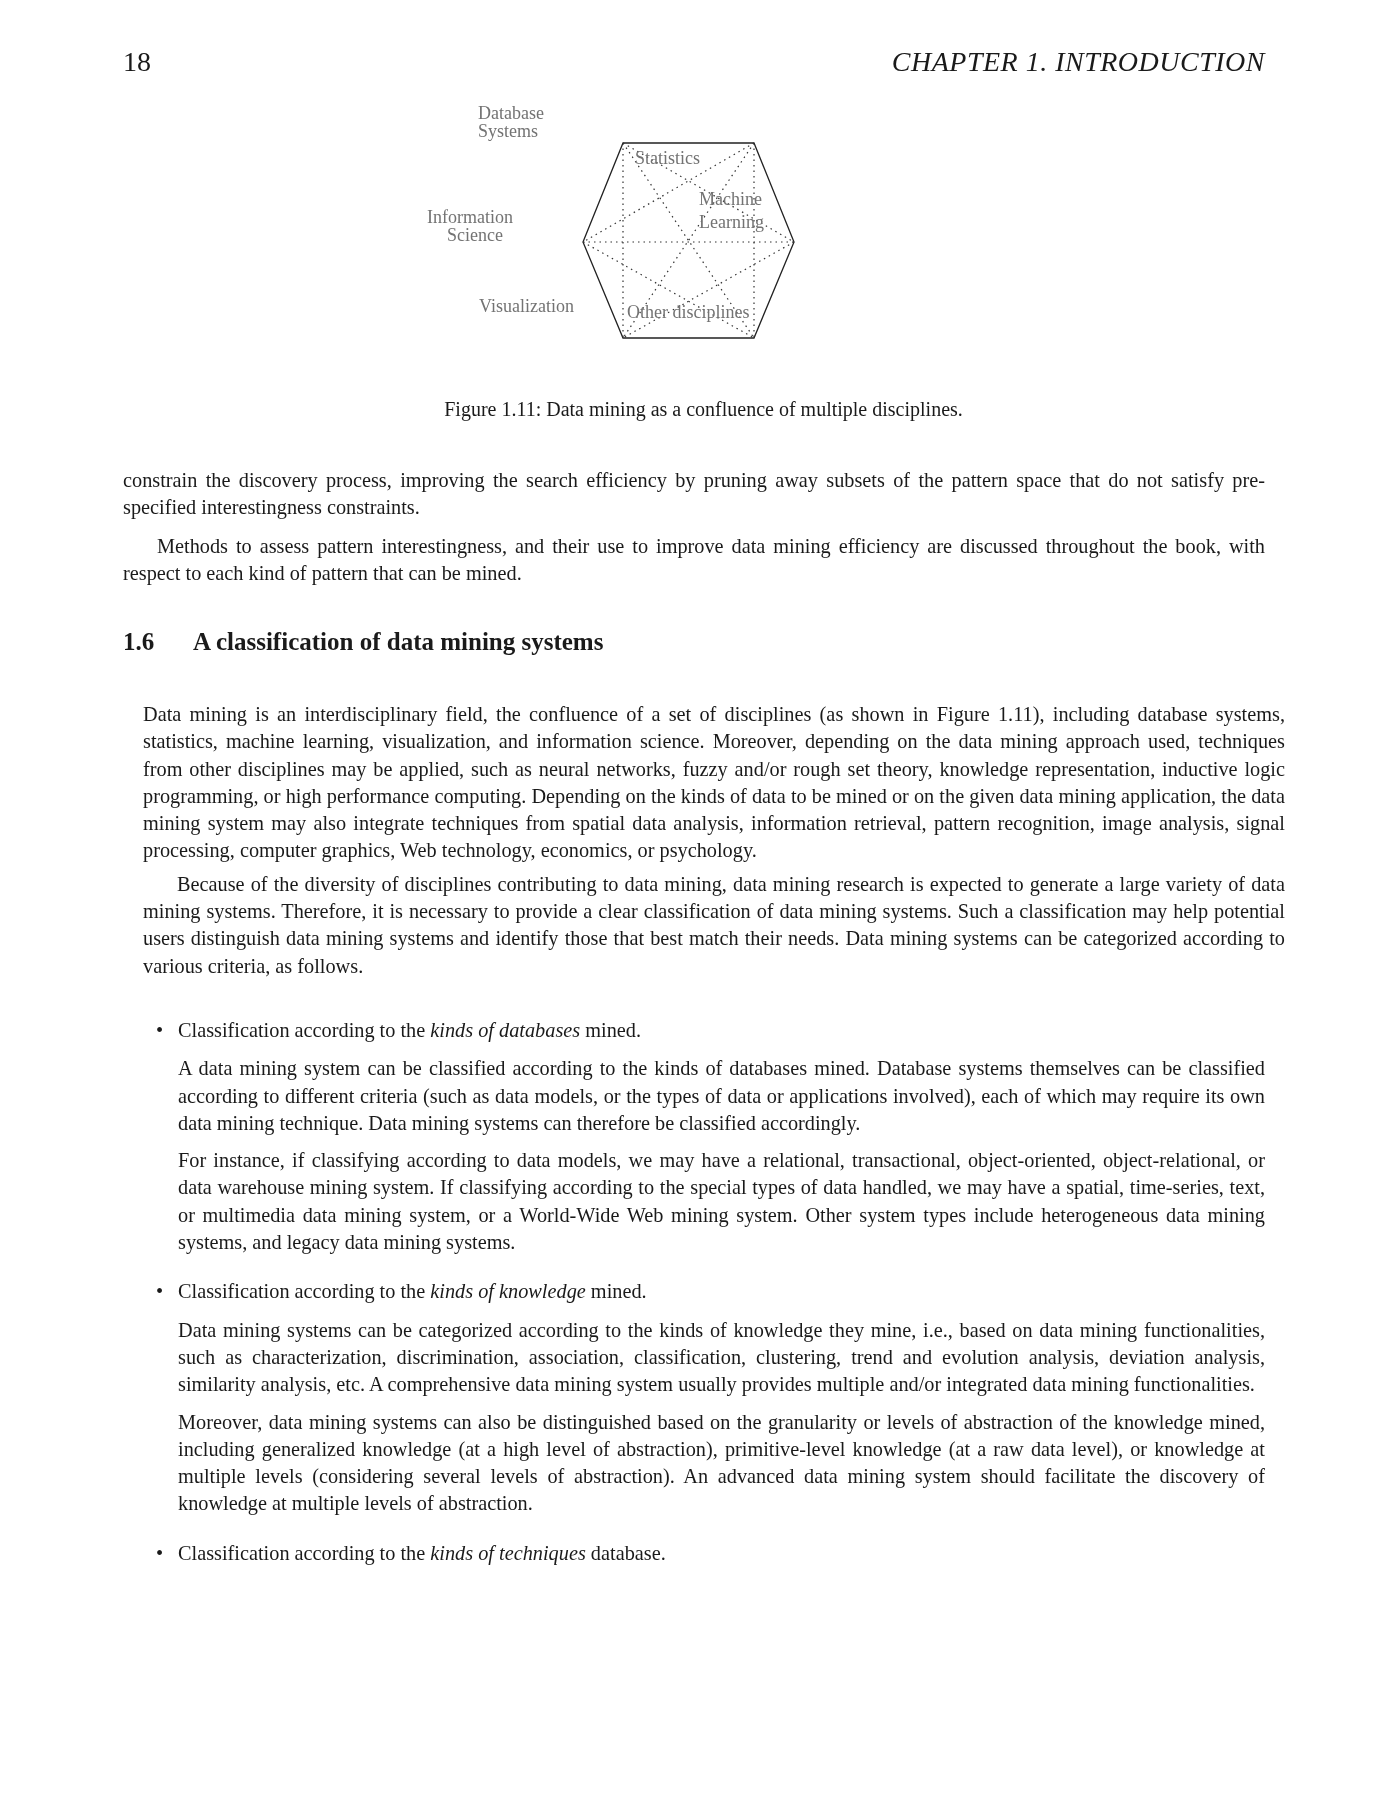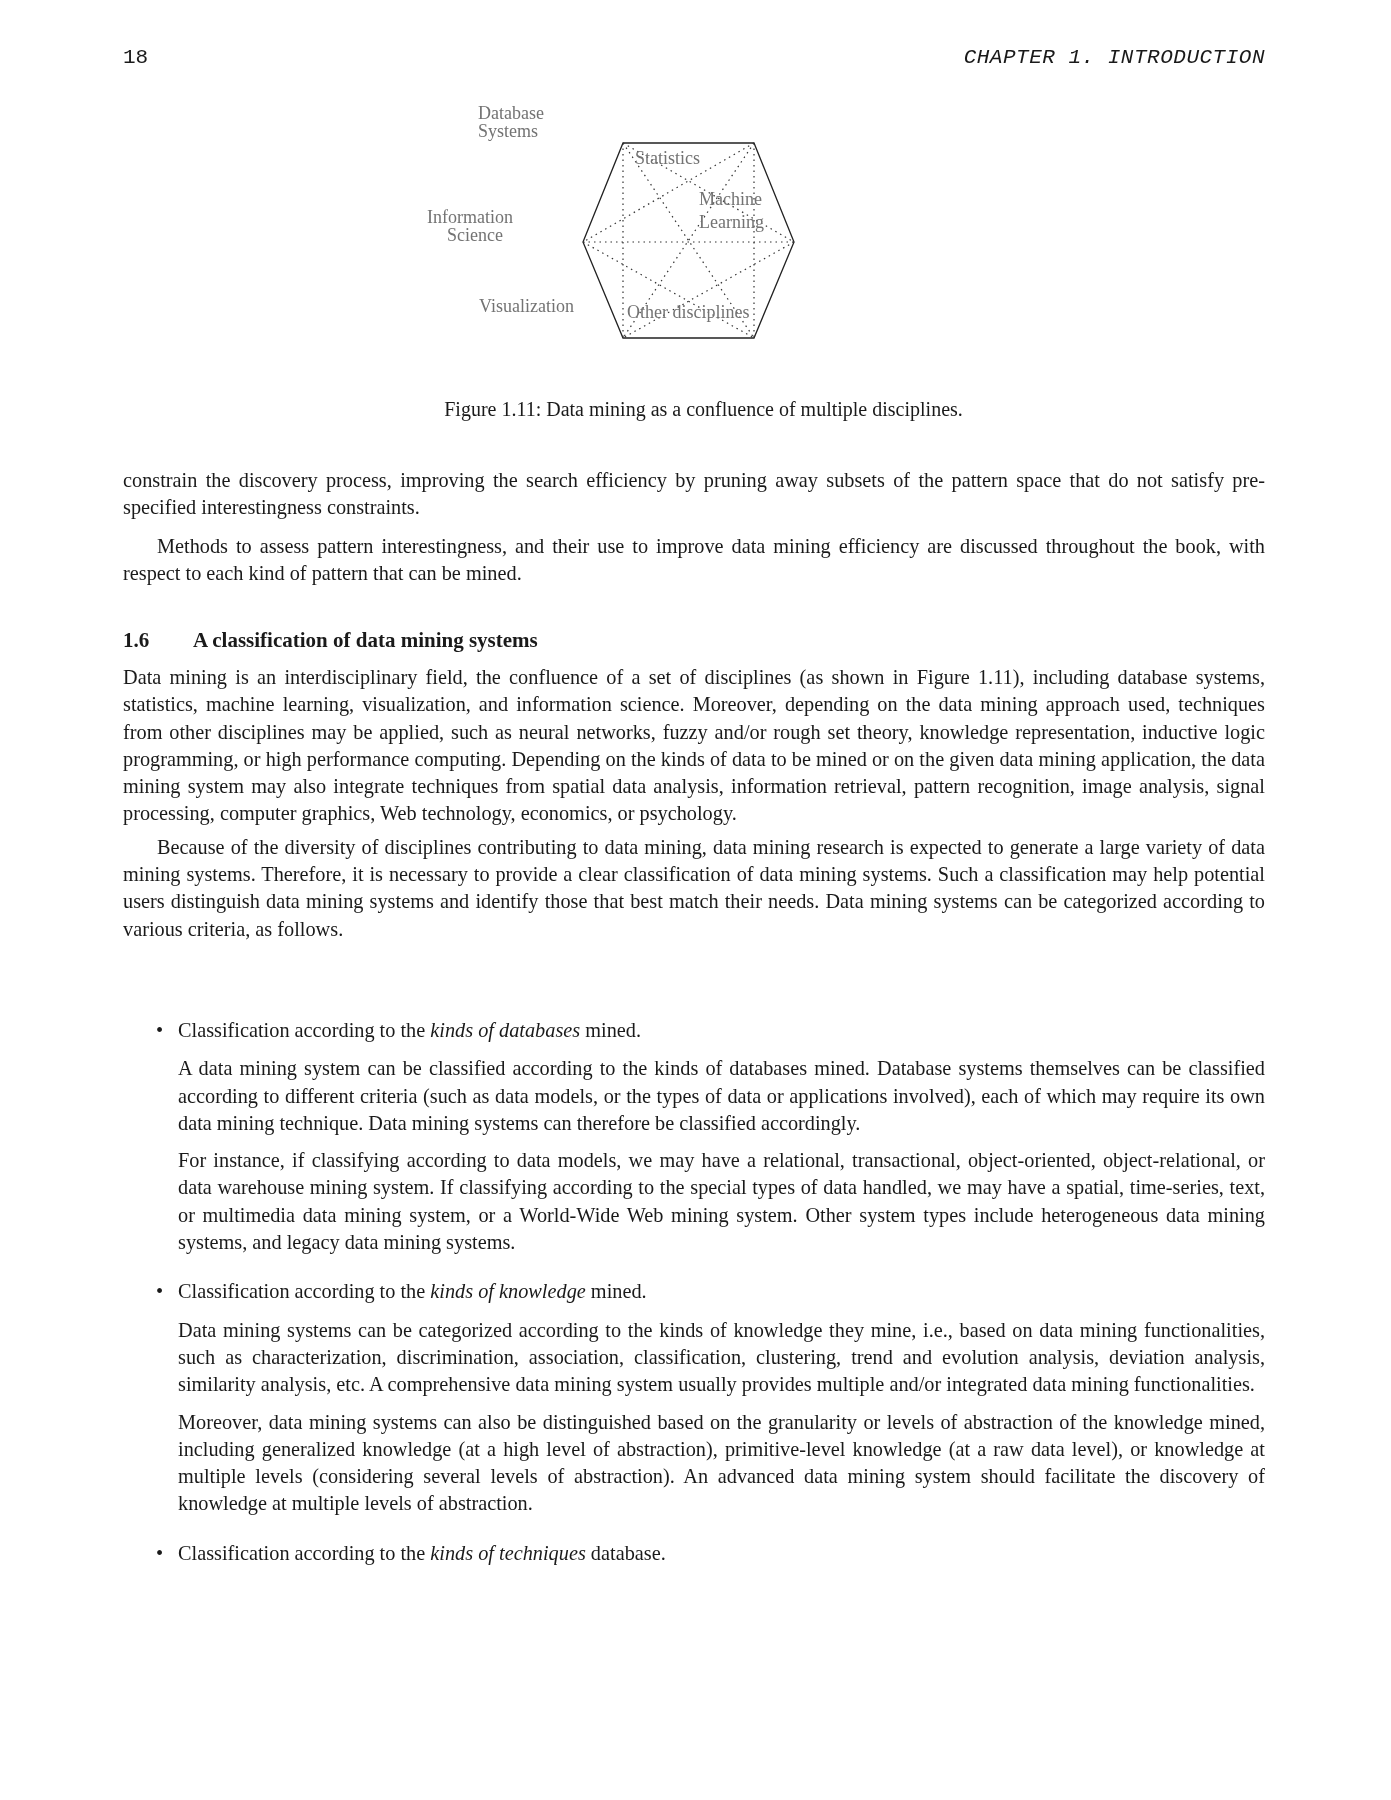--- a/index.html
+++ b/index.html
@@ -1,34 +1,34 @@
 <!DOCTYPE html>
 <html><head>
 <meta charset="utf-8">
 <style>
   html, body { margin: 0; padding: 0; background: #ffffff; }
   body { width: 1391px; height: 1800px; position: relative; overflow: hidden;
          font-family: "DejaVu Serif", "Liberation Serif", serif; color: #1a1a1a; }
   .page { position: absolute; left: 0; top: 0; width: 1391px; height: 1800px; }
   .header { position: absolute; top: 46px; left: 123px; right: 126px; height: 28px;
-            font-family: Liberation Mono, monospace; font-size: 21px; }
+            font-family: Liberation Serif, serif; font-size: 28px; }
   .header .pnum { position: absolute; left: 0; top: 0; }
   .header .run { position: absolute; right: 0; top: 0; font-style: italic; letter-spacing: 0.5px; }
   .figure { position: absolute; left: 470px; top: 100px; width: 420px; height: 280px; }
   .figure svg { position: absolute; left: 0; top: 0; }
   .flabel { position: absolute; font-family: "Liberation Serif", serif; font-size: 18px; line-height: 22px; white-space: nowrap; color: #737373; }
   .caption { position: absolute; top: 398px; left: 16px; width: 1375px; text-align: center;
              font-family: "Liberation Serif", serif; font-size: 20px; }
   .body { position: absolute; left: 123px; width: 1142px; font-family: Liberation Serif, serif;
           font-size: 20.3px; line-height: 27.3px; text-align: justify; }
   .body p { margin: 0; }
   .indent { text-indent: 34px; }
   .gap { margin-top: 11px !important; }
   .section { position: absolute; left: 123px; top: 628px; font-family: "Liberation Serif", serif;
-             font-weight: bold; font-size: 21px; }
+             font-weight: bold; font-size: 25px; }
   .section .num { display: inline-block; width: 70px; }
   .bullet { position: relative; padding-left: 55px; }
   .bullet .dot { position: absolute; left: 33px; top: 0; }
   .sub { padding-left: 55px; }
   em { font-style: italic; }
 </style>
 </head>
 <body>
 
 <div class="page">
@@ -75,21 +75,21 @@
 
   <div class="body" style="top:467px;">
     <p>constrain the discovery process, improving the search efficiency by pruning away subsets of the pattern space that do not satisfy pre-specified interestingness constraints.</p>
     <p class="indent gap">Methods to assess pattern interestingness, and their use to improve data mining efficiency are discussed throughout the book, with respect to each kind of pattern that can be mined.</p>
   </div>
 
   <div class="section">
     <span class="num">1.6</span><span>A classification of data mining systems</span>
   </div>
 
-  <div class="body" style="top:664px;">
+  <div class="body" style="top:701px;margin-left:20px;">
     <p>Data mining is an interdisciplinary field, the confluence of a set of disciplines (as shown in Figure 1.11), including database systems, statistics, machine learning, visualization, and information science. Moreover, depending on the data mining approach used, techniques from other disciplines may be applied, such as neural networks, fuzzy and/or rough set theory, knowledge representation, inductive logic programming, or high performance computing. Depending on the kinds of data to be mined or on the given data mining application, the data mining system may also integrate techniques from spatial data analysis, information retrieval, pattern recognition, image analysis, signal processing, computer graphics, Web technology, economics, or psychology.</p>
     <p class="indent gap" style="margin-top:6px !important;">Because of the diversity of disciplines contributing to data mining, data mining research is expected to generate a large variety of data mining systems. Therefore, it is necessary to provide a clear classification of data mining systems. Such a classification may help potential users distinguish data mining systems and identify those that best match their needs. Data mining systems can be categorized according to various criteria, as follows.</p>
   </div>
 
   <div class="body" style="top:1017px;">
     <div class="bullet">
       <span class="dot">•</span>
       <span>Classification according to the </span><em>kinds of databases</em><span> mined.</span>
     </div>
     <p class="sub" style="margin-top:11px;">A data mining system can be classified according to the kinds of databases mined. Database systems themselves can be classified according to different criteria (such as data models, or the types of data or applications involved), each of which may require its own data mining technique. Data mining systems can therefore be classified accordingly.</p>

